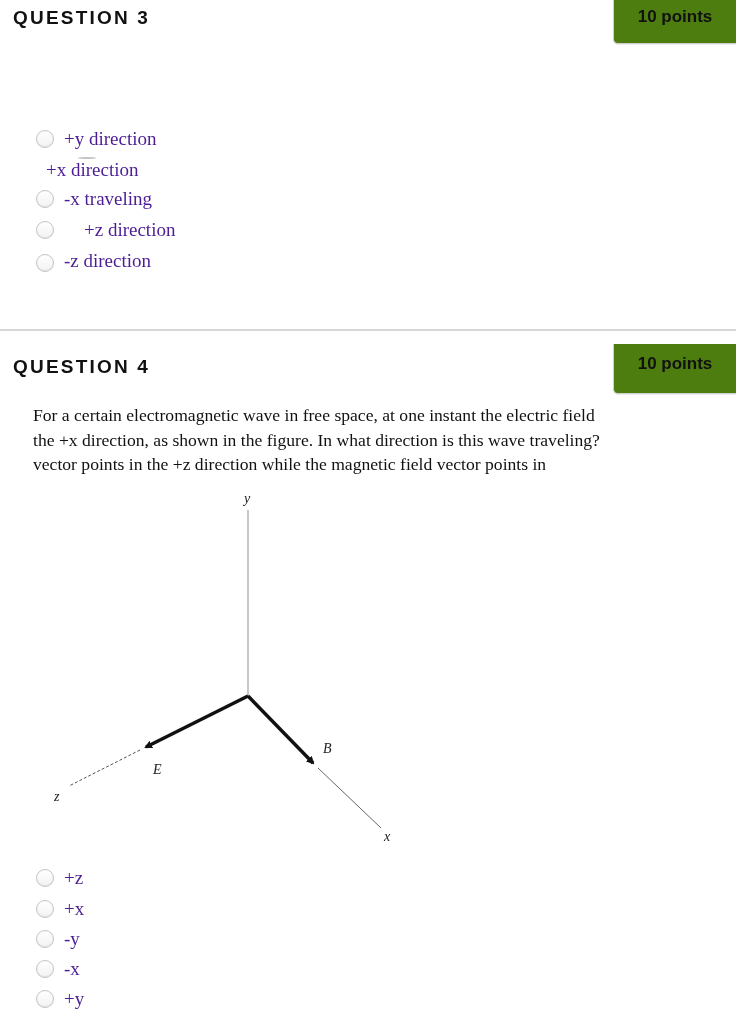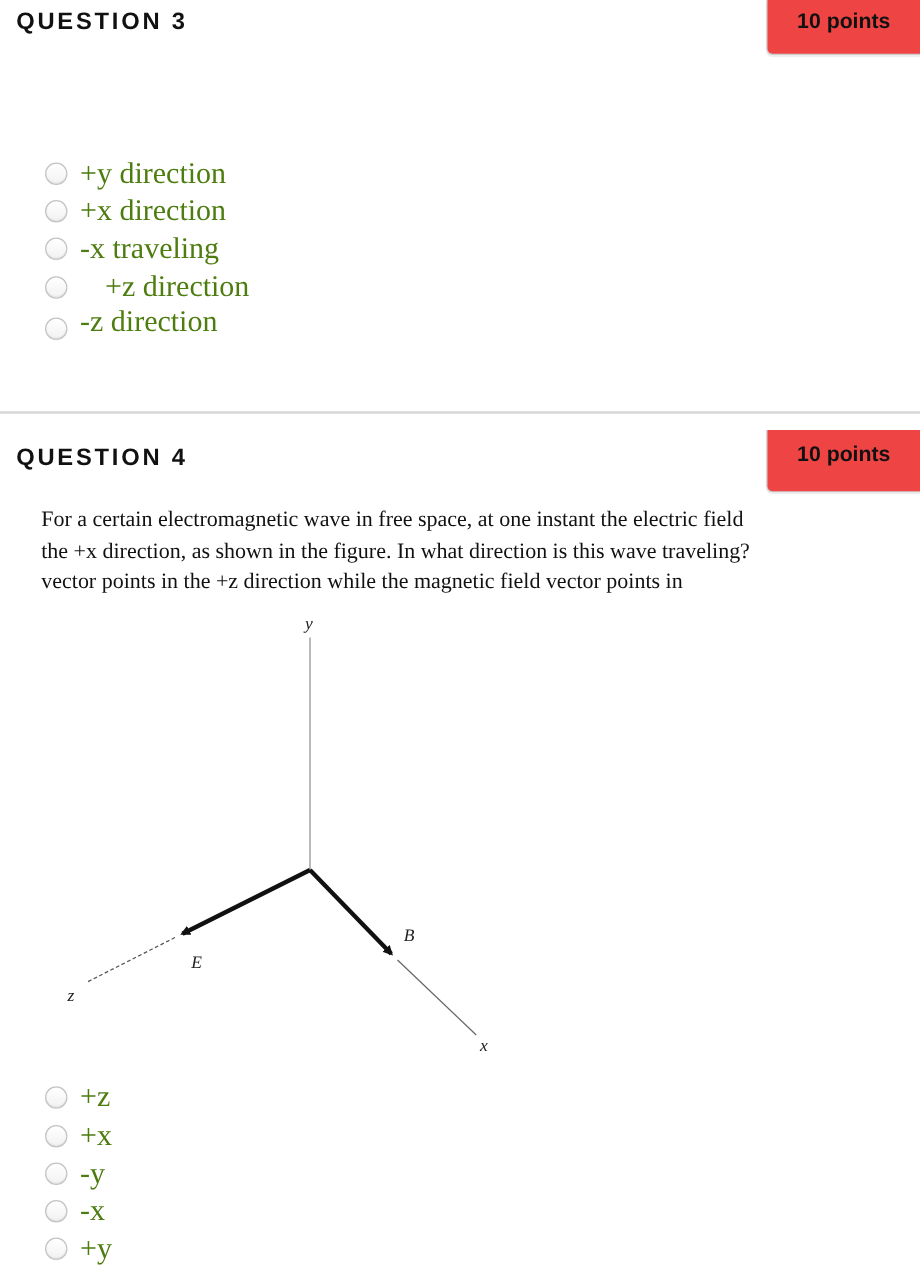--- a/index.html
+++ b/index.html
@@ -8,49 +8,49 @@
     font-family: "Liberation Serif", serif; color: #111;
   }
   .question { position: absolute; left: 0; width: 736px; }
   .q-title {
     position: absolute; left: 13px;
     font-family: "Liberation Sans", sans-serif; font-weight: bold;
     font-size: 19px; letter-spacing: 2.2px; color: #111;
   }
   .points {
     position: absolute; left: 613px; width: 123px;
-    background: #ef4444; border: 1px solid #cfcfcf; border-top: none; border-right: none;
+    background: #4d7c0f; border: 1px solid #cfcfcf; border-top: none; border-right: none;
     border-bottom-left-radius: 5px; box-shadow: 0 1px 1px rgba(0,0,0,0.08);
     font-family: "Liberation Sans", sans-serif; font-weight: bold; font-size: 17px;
     text-align: center; color: #111; box-sizing: border-box;
   }
   .q-text {
     position: absolute; left: 33px; width: 680px;
     font-size: 17.6px; line-height: 24.5px; color: #111;
   }
   .opt { position: absolute; left: 36px; height: 24px; display: flex; align-items: center; }
   .radio {
     width: 18px; height: 18px; border-radius: 50%; border: 1px solid #c4c4c4;
     background: linear-gradient(#ffffff, #f2f2f2); box-sizing: border-box;
     box-shadow: inset 0 -1px 1px rgba(0,0,0,0.06);
   }
-  .opt-label { margin-left: 10px; font-size: 24px; color: #4d7c0f; }
+  .opt-label { margin-left: 10px; font-size: 19px; color: #4c1d95; }
   .divider { position: absolute; left: 0; top: 329px; width: 736px; height: 2px; background: #d6d6d6; }
 </style>
 </head>
 <body>
 
 <div class="question" style="top:0;height:329px;border-radius:12px;">
   <div class="q-title" style="top:7px;">QUESTION 3</div>
   <div class="points" style="top:0;height:44px;line-height:34px;">10 points</div>
   <div class="opt" style="top:127px;">
     <span class="radio"></span>
     <span class="opt-label">+y direction</span>
   </div>
-  <div class="opt" style="top:157px;">
+  <div class="opt" style="top:157px;flex-direction:column;">
     <span class="radio"></span>
     <span class="opt-label">+x direction</span>
   </div>
   <div class="opt" style="top:187px;">
     <span class="radio"></span>
     <span class="opt-label">-x traveling</span>
   </div>
   <div class="opt" style="top:218px;gap:20px;">
     <span class="radio"></span>
     <span class="opt-label">+z direction</span>

